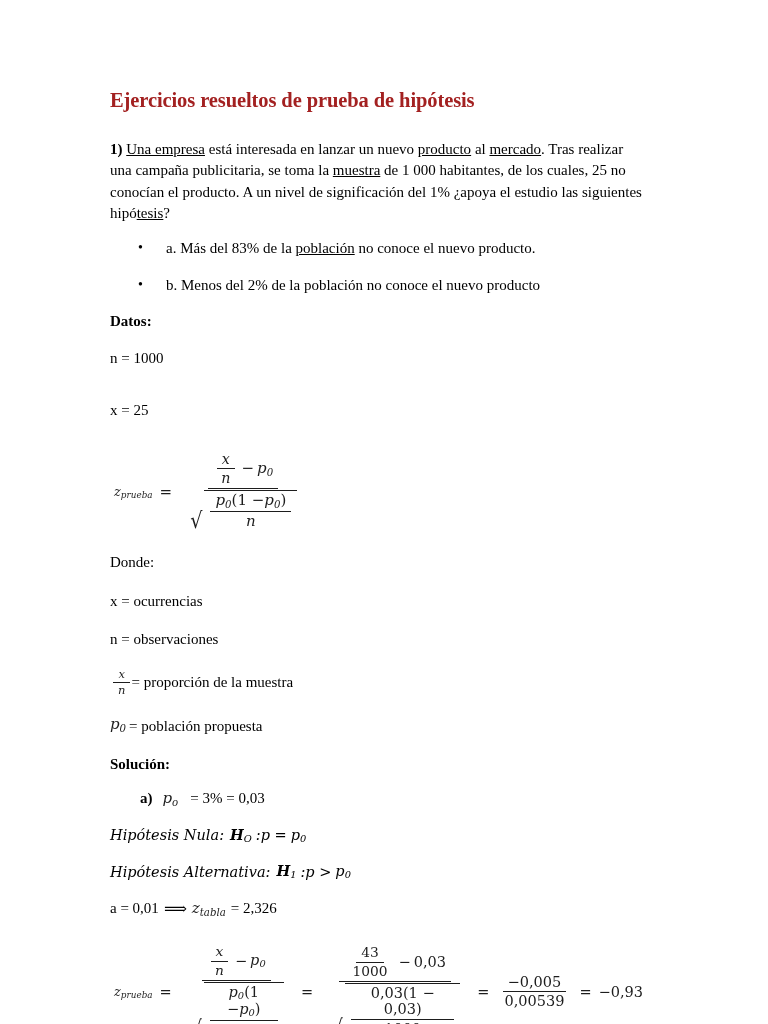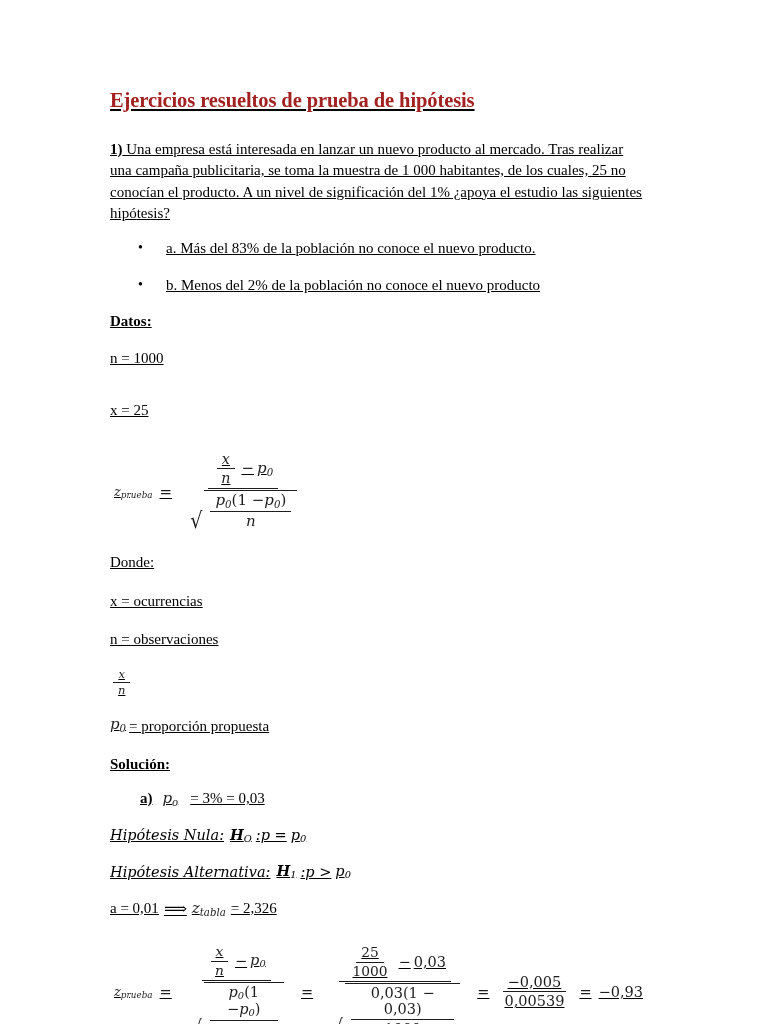--- a/index.html
+++ b/index.html
@@ -14,21 +14,20 @@
     color: #000000;
     overflow: hidden;
   }
   .page {
     position: relative;
     width: 751px;
     height: 1024px;
     background: #ffffff;
     box-sizing: border-box;
     padding: 88px 108px 0 110px;
-    text-decoration: underline;
   }
 
   
   .doc-title {
     font-size: 20.5px;
     font-weight: bold;
     color: #a32121;
     margin: 0 0 26px 0;
     letter-spacing: -0.1px;
     line-height: 1.2;
@@ -253,25 +252,26 @@
 
   <p class="def-line">x = ocurrencias</p>
 
   <p class="def-line">n = observaciones</p>
 
   <div class="inline-frac-line">
     <span class="frac small-frac math">
       <span class="fnum">x</span>
       <span class="fden">n</span>
     </span>
+    <span>= proporción de la muestra</span>
   </div>
 
   <div class="inline-frac-line">
     <span class="math" style="margin-right:3px;"><span>p</span><sub>0</sub></span>
-    <span>= proporción propuesta</span>
+    <span>= población propuesta</span>
   </div>
 
   <p class="solucion-head">Solución:</p>
 
   <div class="item-a">
     <span class="alab">a)</span>
     <span class="math" style="margin-right:12px;"><span>p</span><sub>o</sub></span>
     <span>= 3% = 0,03</span>
   </div>
 
@@ -323,21 +323,21 @@
         </span>
       </span>
     </span>
 
     <span class="eqs">=</span>
 
     <span class="frac">
       <span class="fnum">
         <span class="mrow" style="justify-content:center;">
           <span class="frac num" style="font-size:0.95em;">
-            <span class="fnum num">25</span>
+            <span class="fnum num">43</span>
             <span class="fden num">1000</span>
           </span>
           <span class="op" style="margin:0 3px;">−</span>
           <span class="num">0,03</span>
         </span>
       </span>
       <span class="fden">
         <span class="sqrt">
           <span class="radical">√</span>
           <span class="radicand">

